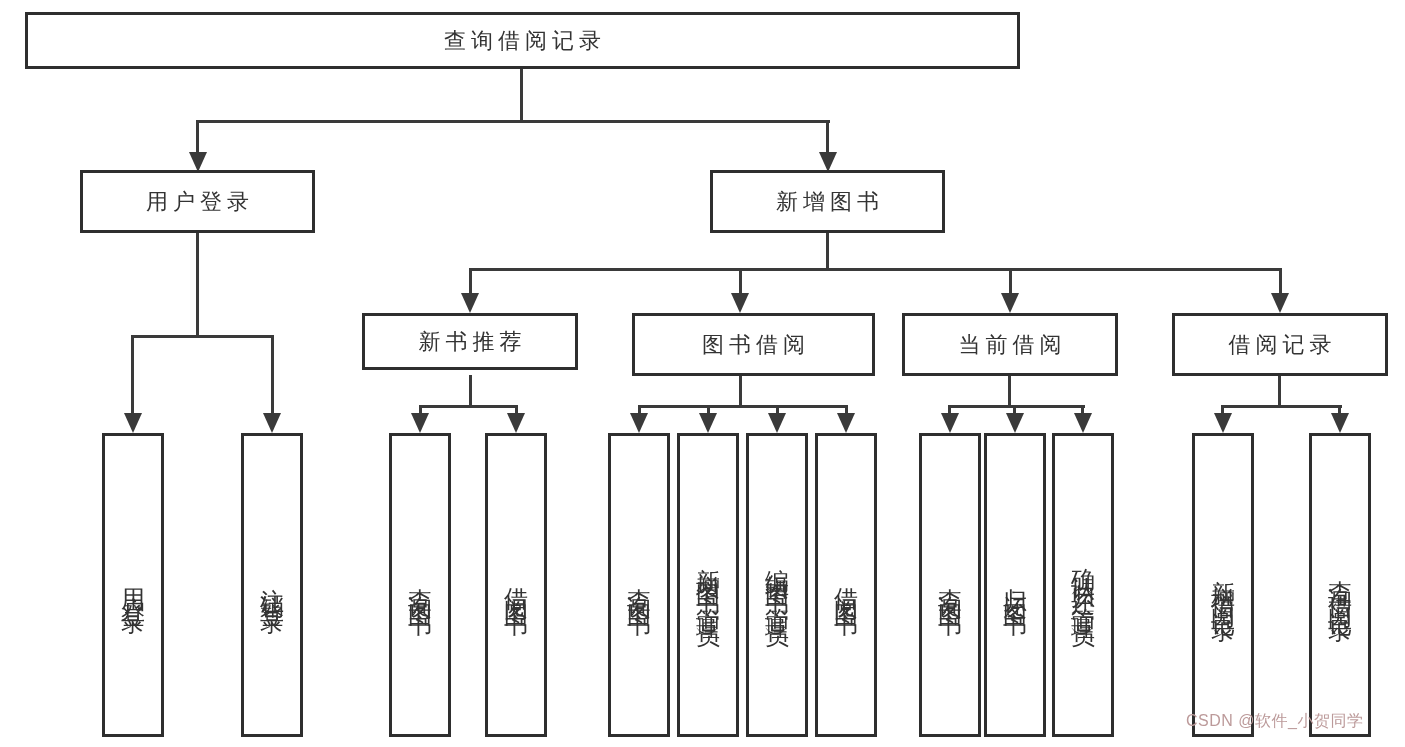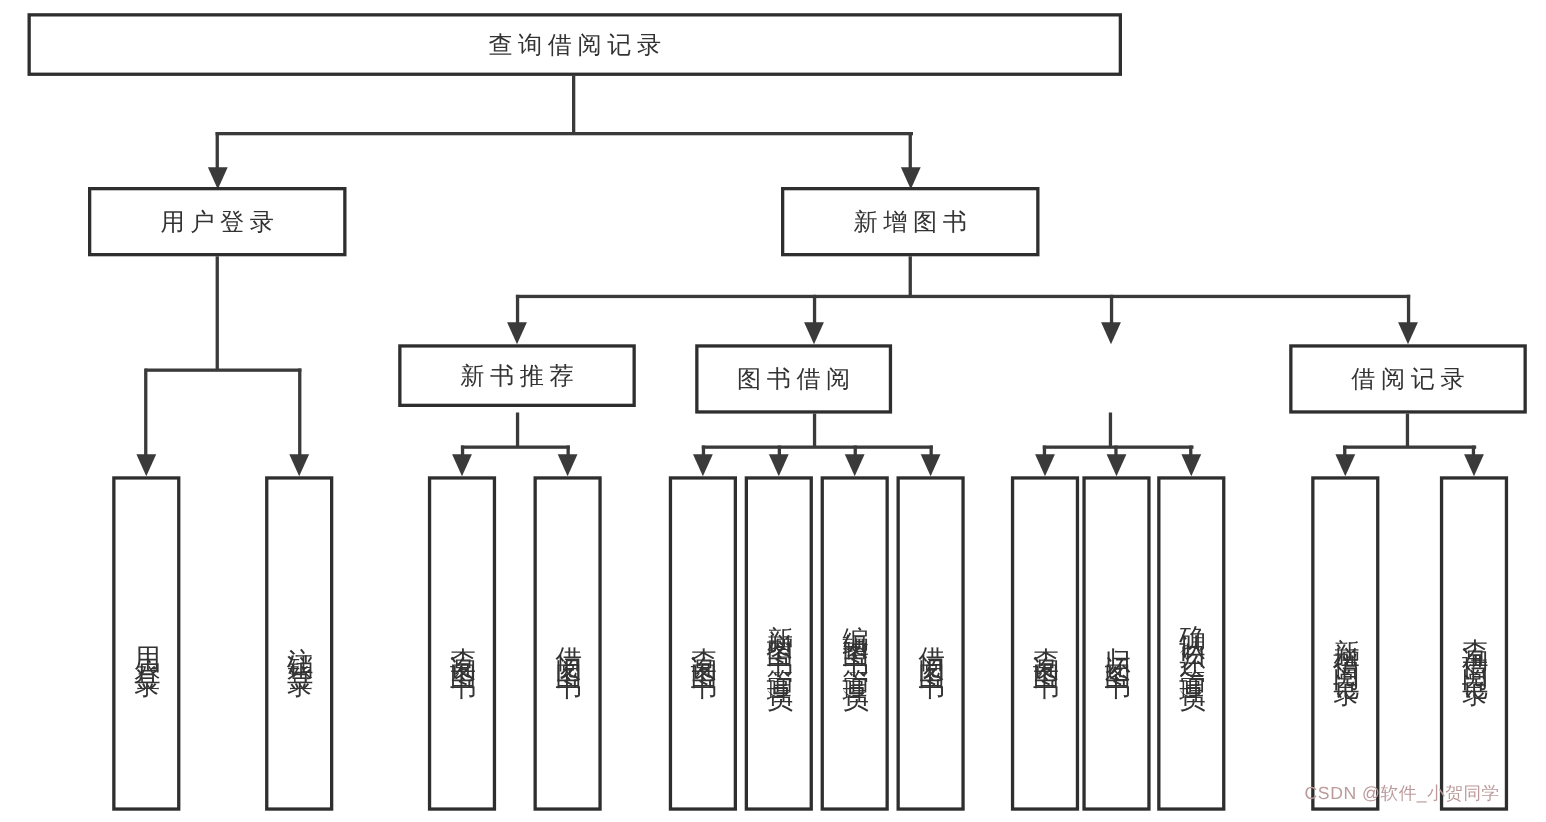--- a/index.html
+++ b/index.html
@@ -34,22 +34,25 @@
   <div class="box" style="left:80px;top:170px;width:235px;height:63px;">
     <span class="hlabel">用户登录</span>
   </div>
   <div class="box" style="left:710px;top:170px;width:235px;height:63px;">
     <span class="hlabel">新增图书</span>
   </div>
 
   <div class="box" style="left:362px;top:313px;width:216px;height:57px;">
     <span class="hlabel">新书推荐</span>
   </div>
-  <div class="box" style="left:632px;top:313px;width:179px;height:63px;">
+  <div class="box" style="left:632px;top:313px;width:243px;height:63px;">
     <span class="hlabel">图书借阅</span>
+  </div>
+  <div class="box" style="left:902px;top:313px;width:216px;height:63px;">
+    <span class="hlabel">当前借阅</span>
   </div>
   <div class="box" style="left:1172px;top:313px;width:216px;height:63px;">
     <span class="hlabel">借阅记录</span>
   </div>
 
   <div class="box leaf" style="left:102px;top:433px;">
     <span class="vlabel">用户登录</span>
   </div>
   <div class="box leaf" style="left:241px;top:433px;">
     <span class="vlabel">注销登录</span>

